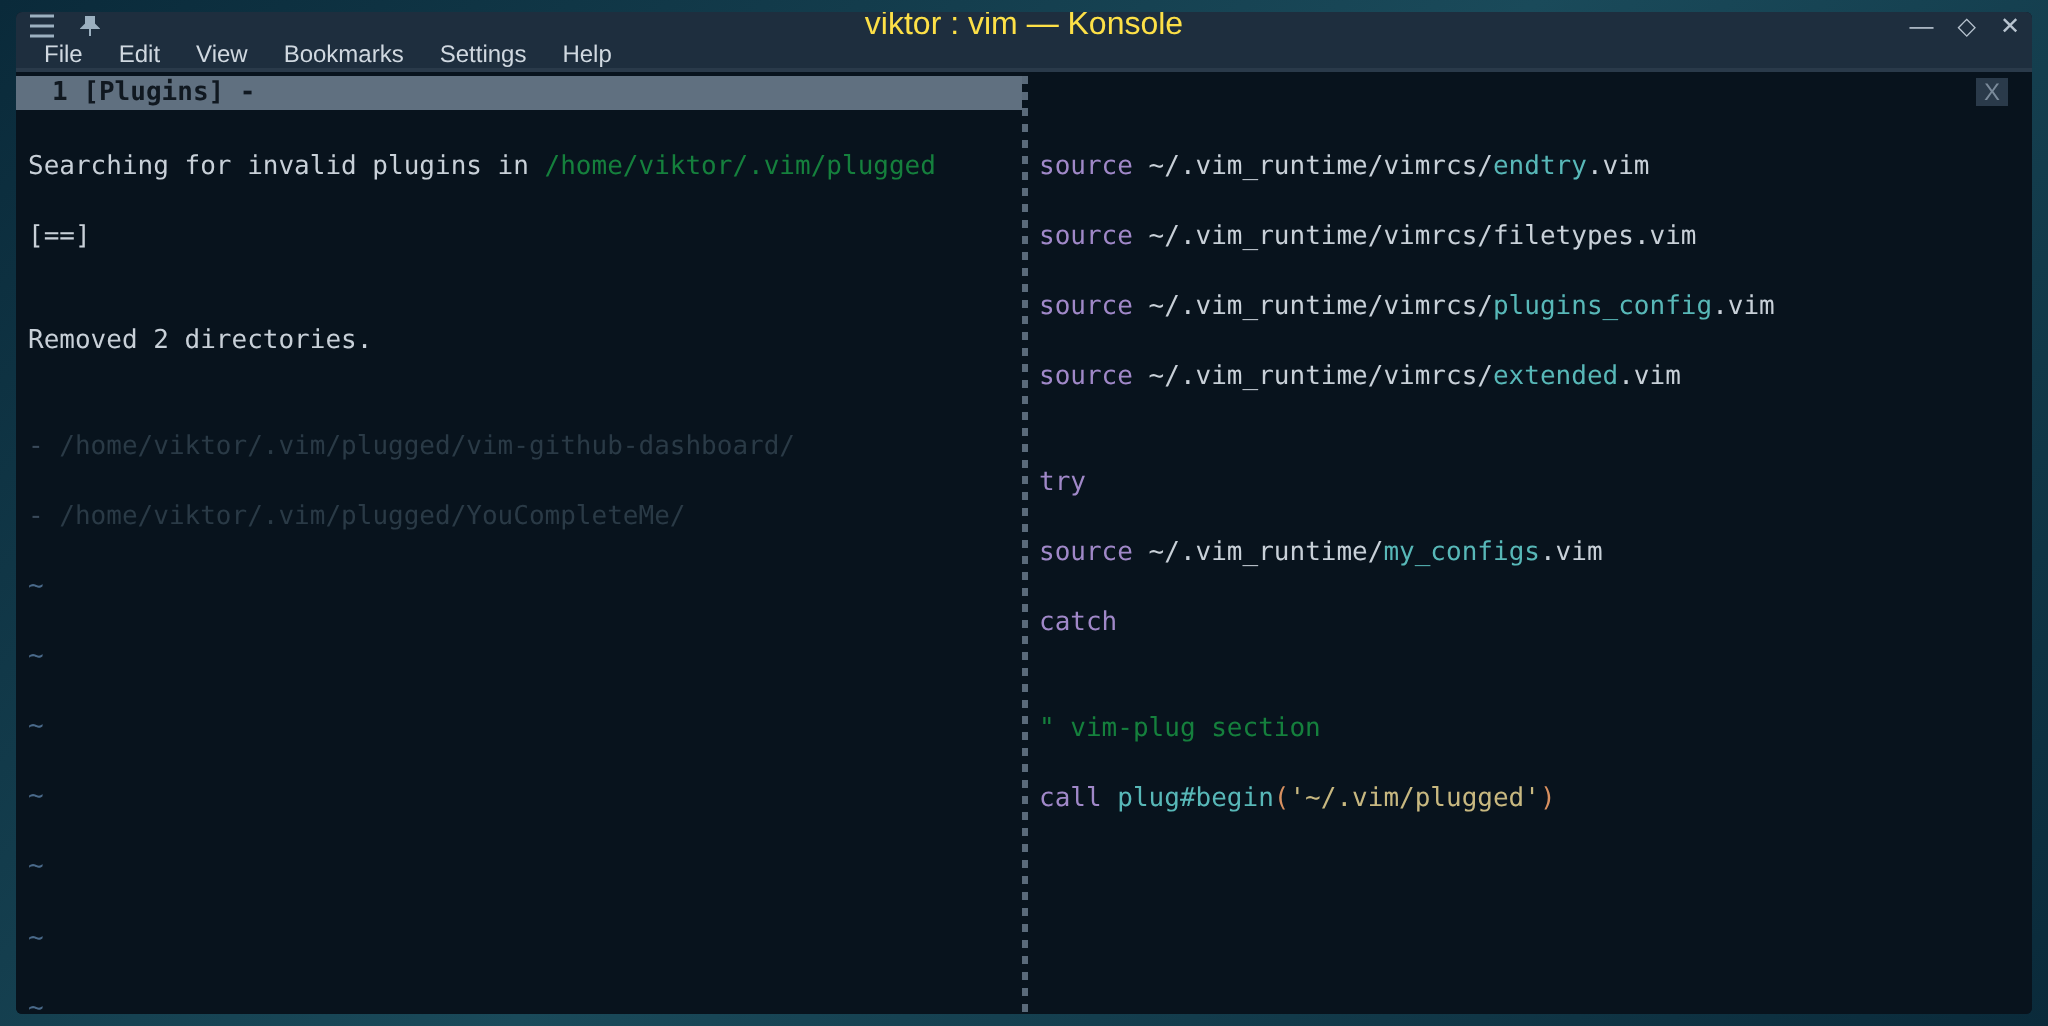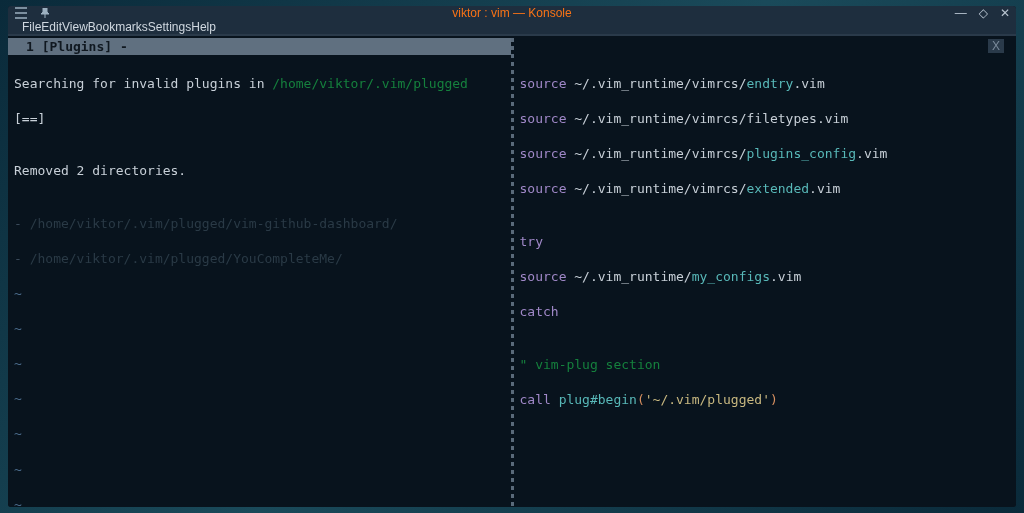--- a/index.html
+++ b/index.html
@@ -21,27 +21,28 @@
   .titlebar {
     height: 24px;
     background: #1e2e3e;
     display: flex; align-items: center;
     color: #9cb0c0;
     position: relative;
     padding: 0 6px;
   }
   .titlebar-left { display: flex; gap: 10px; }
   .titlebar-icon { width: 14px; height: 14px; display: inline-flex; align-items: center; justify-content: center; }
-  .titlebar-title { position: absolute; left: 50%; transform: translateX(-50%); font-family: sans-serif; font-size: 12px; color: #f97316; }
+  .titlebar-title { position: absolute; left: 50%; transform: translateX(-50%); font-family: sans-serif; font-size: 16px; color: #fde047; }
   .titlebar-controls { margin-left: auto; display: flex; gap: 12px; }
   .titlebar-controls span { cursor: pointer; font-family: sans-serif; font-size: 12px; color: #b8c4d0;}
   .menubar {
     height: 24px;
     background: #1e2e3e;
     display: flex; align-items: center;
+    gap: 18px;
     padding: 0 14px;
     color: #d0d8e0;
     font-family: sans-serif;
     font-size: 12px;
   }
   .menubar span { cursor: pointer; }
   .term-area {
     flex: 1;
     background: #08131d;
     display: flex;

